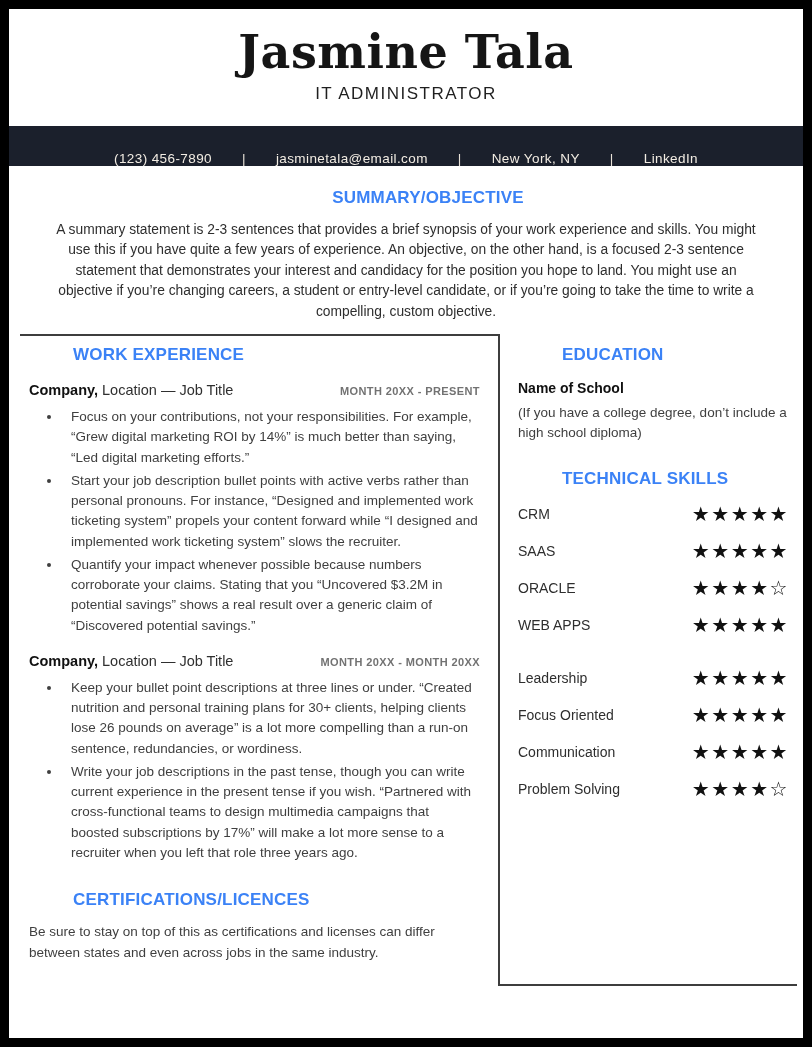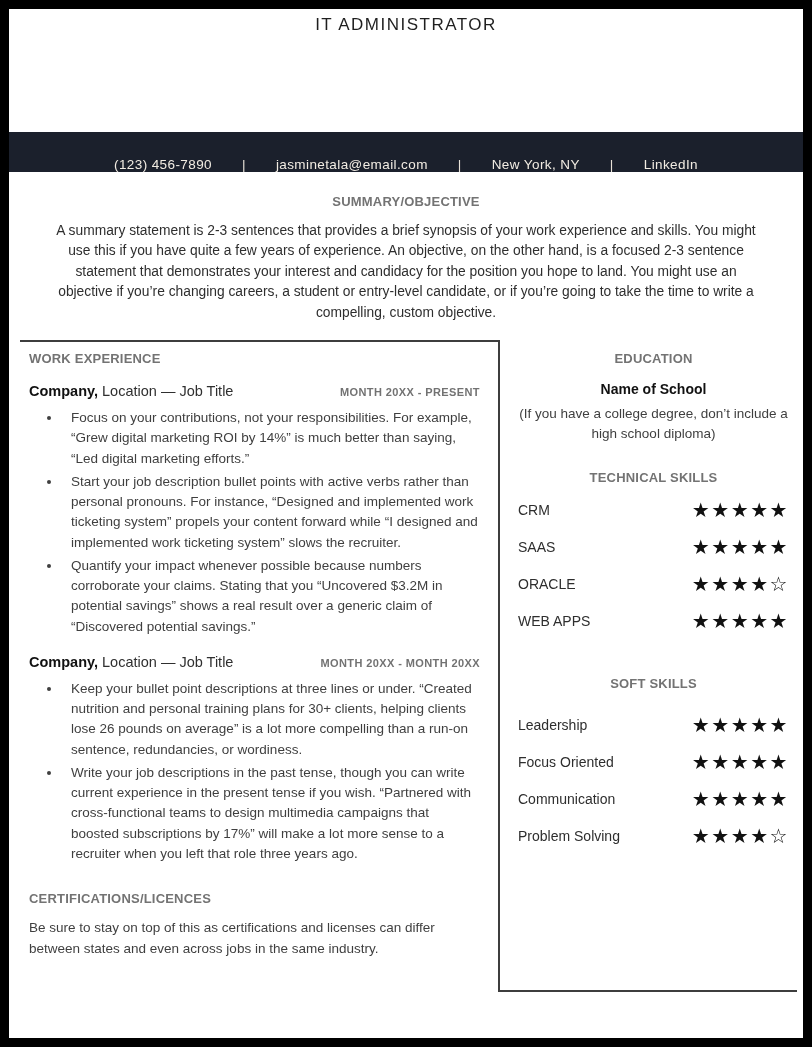--- a/index.html
+++ b/index.html
@@ -27,33 +27,33 @@
     display:flex; align-items:flex-end; justify-content:center;
     font-size:13.5px; letter-spacing:.4px;
   }
   .contact-item { white-space:nowrap; }
   .contact-sep { padding:0 30px; color:#e8e2d8; }
   a.contact-link { color:#f2ece3; text-decoration:none; }
   
   .summary { height:168px; text-align:center; }
   .summary h2 { padding-top:22px; }
   h2.sec {
-    font-size:13px; font-weight:700; color:#737373; letter-spacing:.2px;
+    font-size:17px; font-weight:700; color:#3b82f6; letter-spacing:.2px;padding-left:44px;
   }
   .summary-body {
     max-width:708px; margin:12px auto 0; font-size:13.8px;
     line-height:1.48; color:#2e2e2e; text-align:center;
   }
   
   .main { position:relative; height:704px; display:flex; }
   .stair-topline   { position:absolute; left:11px;  top:0;     width:478px; border-top:2px solid #3d3d3d; }
   .stair-vline     { position:absolute; left:489px; top:0;     height:650px; border-left:2px solid #3d3d3d; }
   .stair-bottomline{ position:absolute; left:489px; top:650px; width:299px; border-top:2px solid #3d3d3d; }
   .col-left  { width:489px; padding:11px 18px 0 20px; }
-  .col-right { width:305px; padding:11px 14px 0 20px;text-align:center; }
+  .col-right { width:305px; padding:11px 14px 0 20px; }
   
   .job { margin-top:17px; }
   .job-head { display:flex; justify-content:space-between; align-items:baseline; }
   .job-co { font-size:14.5px; color:#2f2f2f; }
   .job-co b { font-weight:700; color:#111; }
   .job-dates {
     font-size:11px; font-weight:700; color:#727272; letter-spacing:.4px;
     white-space:nowrap; padding-left:8px;
   }
   ul.bullets {
@@ -81,20 +81,21 @@
   }
   .skill-label { font-size:14px; color:#2e2e2e; }
   .skill-stars { font-size:20px; color:#111; letter-spacing:1.5px; white-space:nowrap; }
 </style>
 </head>
 <body>
 
 <div class="page">
 
   <div class="header">
+    <div class="name">Jasmine Tala</div>
     <div class="job-title">IT ADMINISTRATOR</div>
   </div>
 
   <div class="contact-bar">
     <span class="contact-item">(123) 456-7890</span>
     <span class="contact-sep">|</span>
     <a class="contact-link contact-item" href="#">jasminetala@email.com</a>
     <span class="contact-sep">|</span>
     <span class="contact-item">New York, NY</span>
     <span class="contact-sep">|</span>
@@ -161,21 +162,20 @@
         <div class="skill-row">
           <span class="skill-label">ORACLE</span>
           <span class="skill-stars">★★★★☆</span>
         </div>
         <div class="skill-row">
           <span class="skill-label">WEB APPS</span>
           <span class="skill-stars">★★★★★</span>
         </div>
       </div>
 
-      <h2 class="sec skills-head-soft">SOFT SKILLS</h2>
       <div class="skill-rows-soft">
         <div class="skill-row">
           <span class="skill-label">Leadership</span>
           <span class="skill-stars">★★★★★</span>
         </div>
         <div class="skill-row">
           <span class="skill-label">Focus Oriented</span>
           <span class="skill-stars">★★★★★</span>
         </div>
         <div class="skill-row">

